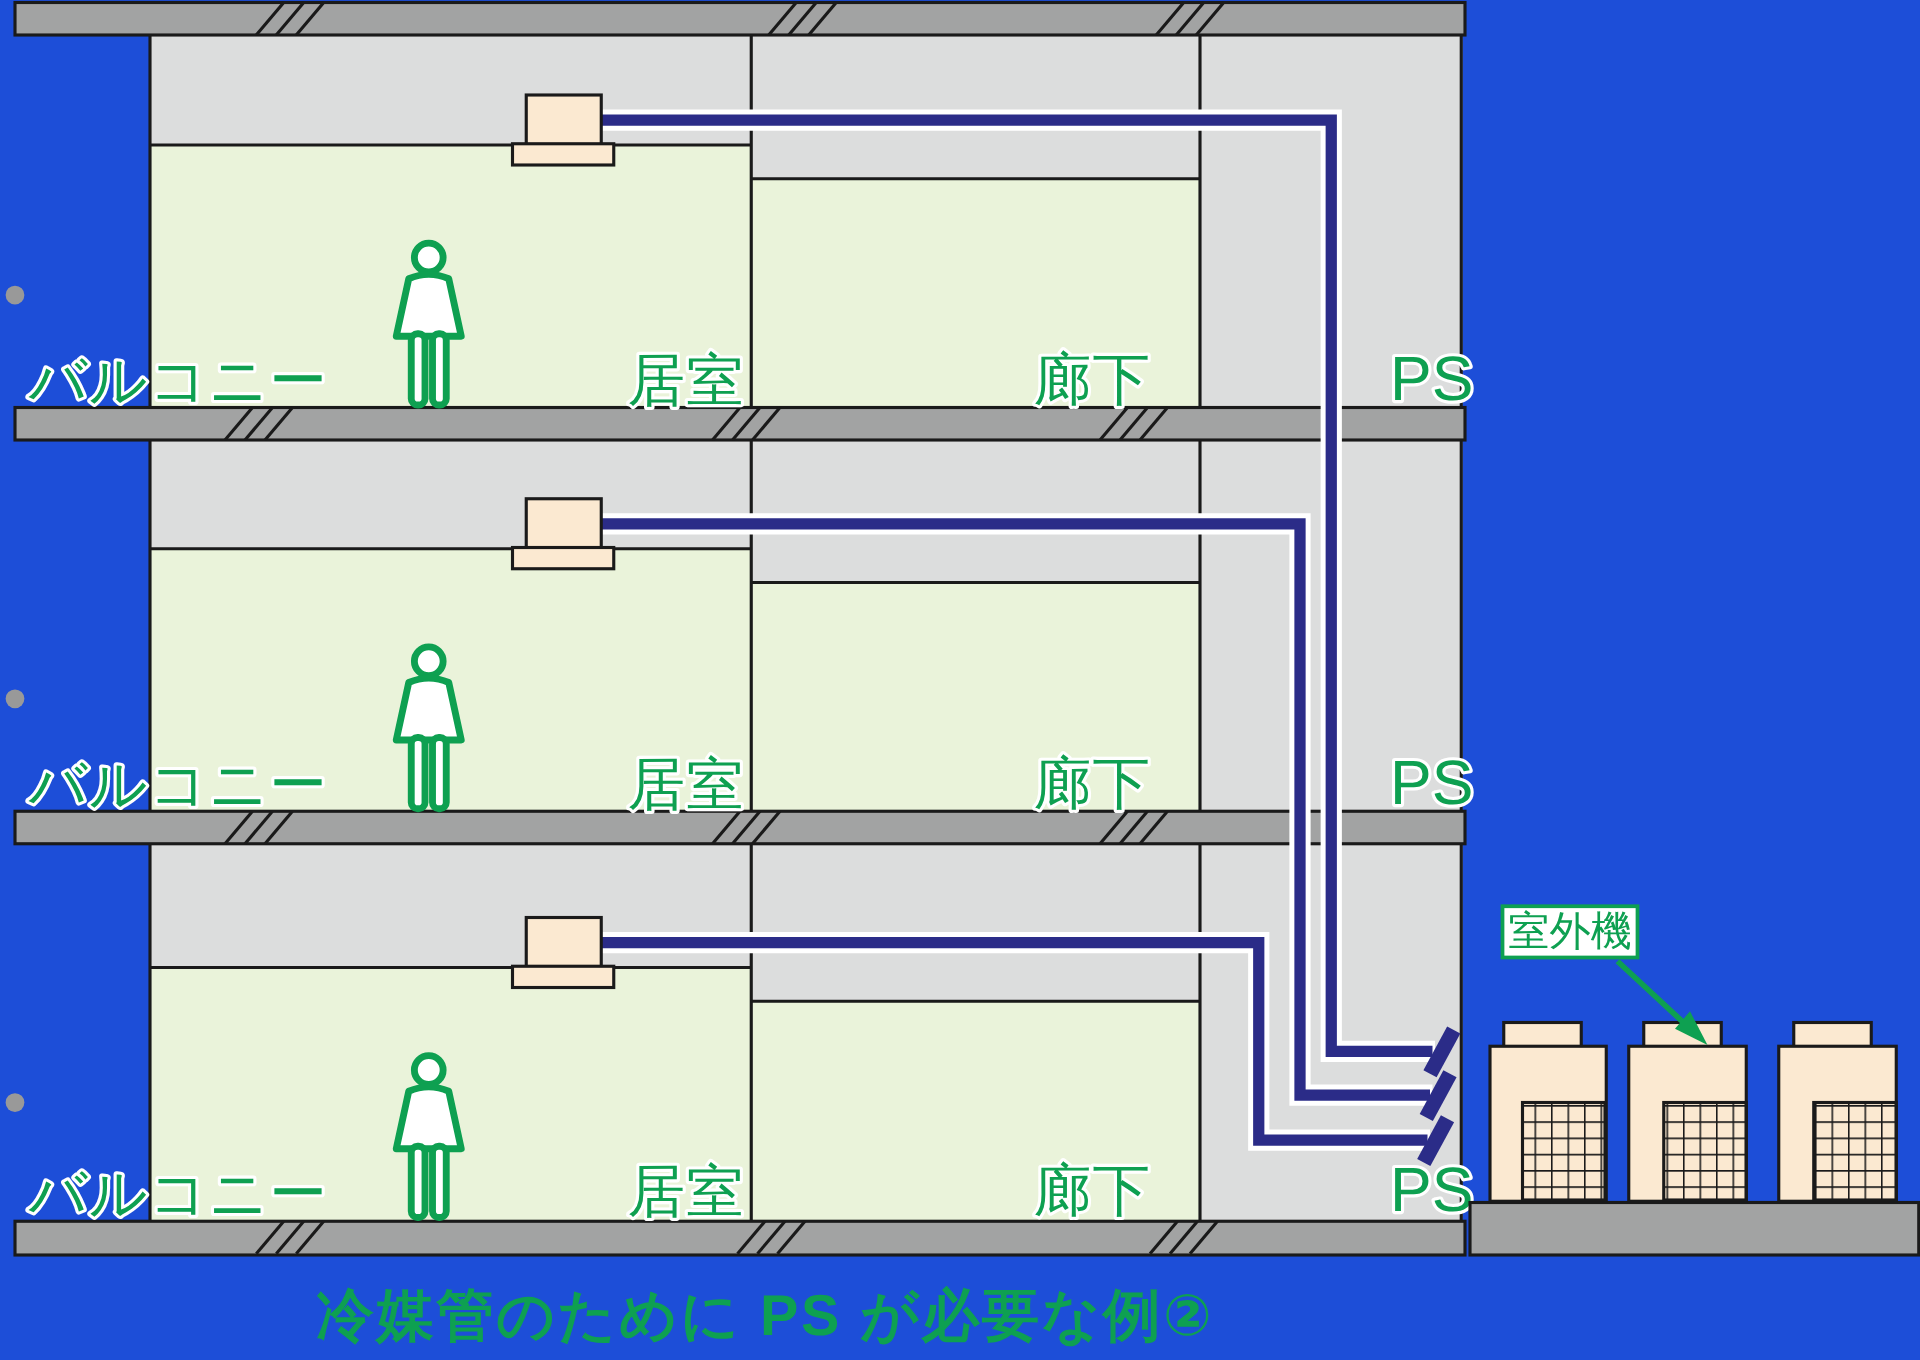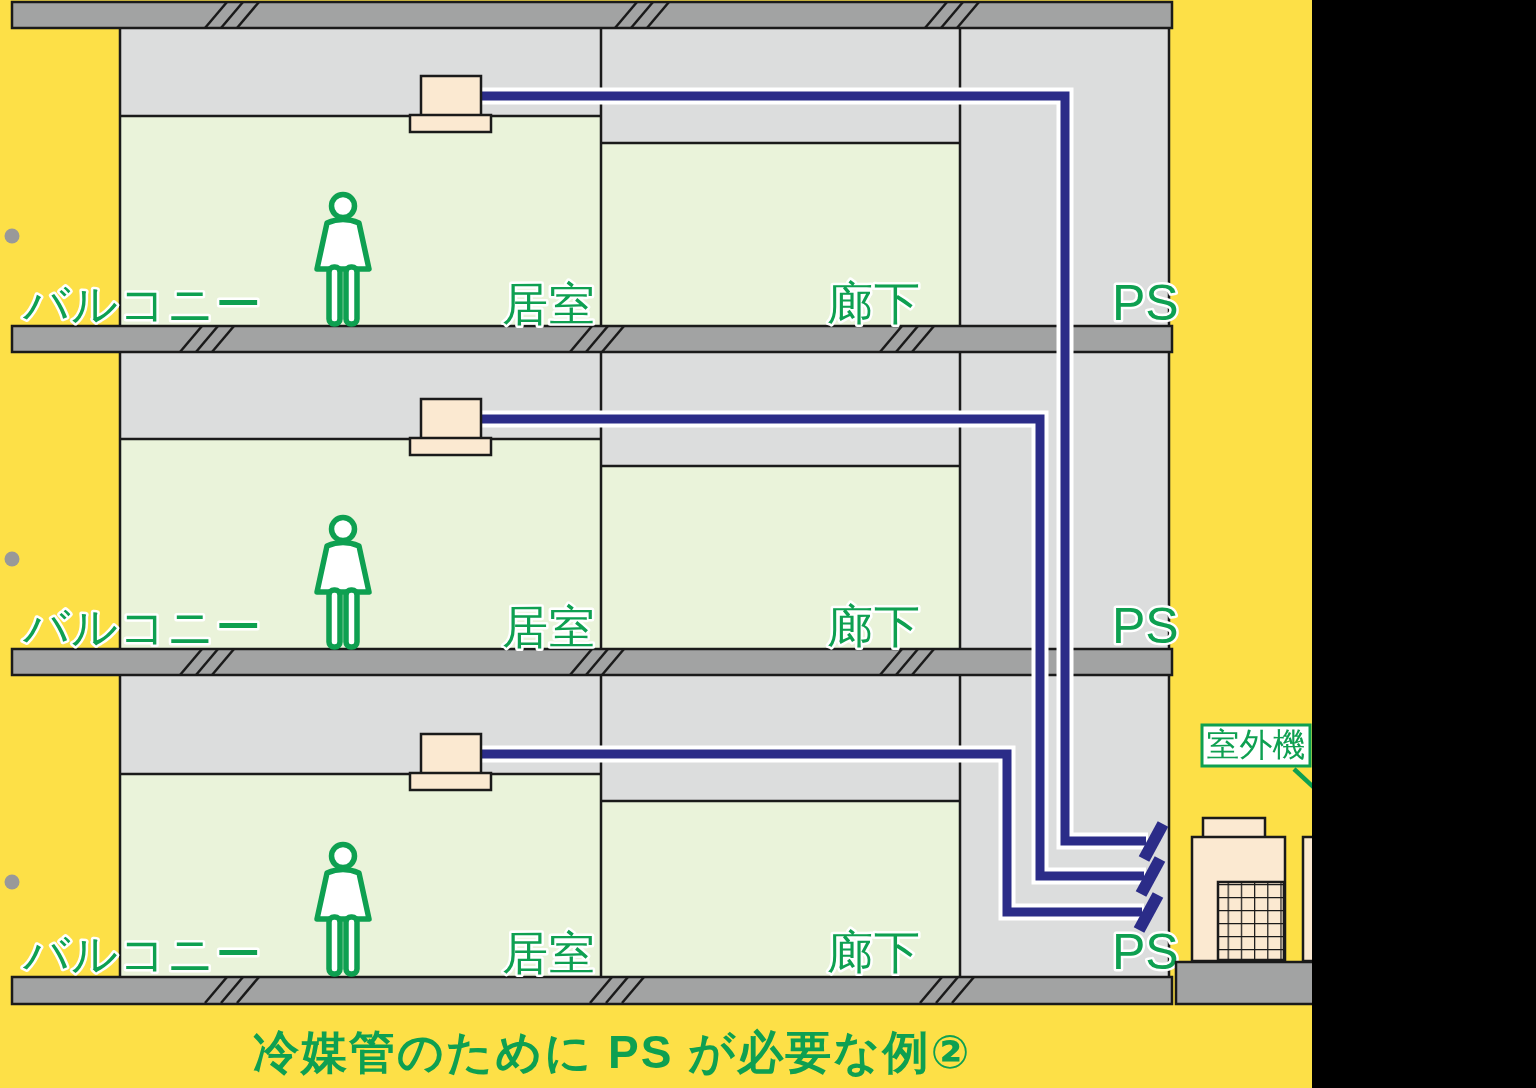--- a/index.html
+++ b/index.html
@@ -1,20 +1,20 @@
 <!DOCTYPE html>
 <html style="--green: #0ea051; --navy: #2b2c88; --slab: #a2a3a3; --interior: #dcdddd; --room: #eaf3da; --beige: #fbe9d1; --line: #1a1a1a; --dot: #999999;"><head>
 <meta charset="utf-8">
 <style>
   :root{
     --green:#0ea051; --navy:#2b2c88; --slab:#a2a3a3; --interior:#dcdddd;
     --room:#eaf3da; --beige:#fbe9d1; --line:#1a1a1a; --dot:#999999;
   }
   html,body{margin:0;padding:0;background:#000;}
-  #stage{position:relative;width:1312px;height:1088px;background:#fde047;overflow:hidden;
+  #stage{position:relative;width:1536px;height:1088px;background:#1d4ed8;overflow:hidden;
          font-family:"Liberation Sans","DejaVu Sans",sans-serif;}
   svg{display:block}
   .base{fill:var(--interior);}
   .room{fill:var(--room);}
   .wall{stroke:var(--line);stroke-width:2.5;fill:none;}
   .slab{fill:var(--slab);stroke:var(--line);stroke-width:2.5;}
   .hatch{stroke:var(--line);stroke-width:2.5;}
   .box{fill:var(--beige);stroke:var(--line);stroke-width:2.5;}
   .pipe-w{fill:none;stroke:#ffffff;stroke-width:17;}
   .pipe{fill:none;stroke:var(--navy);stroke-width:9;}

